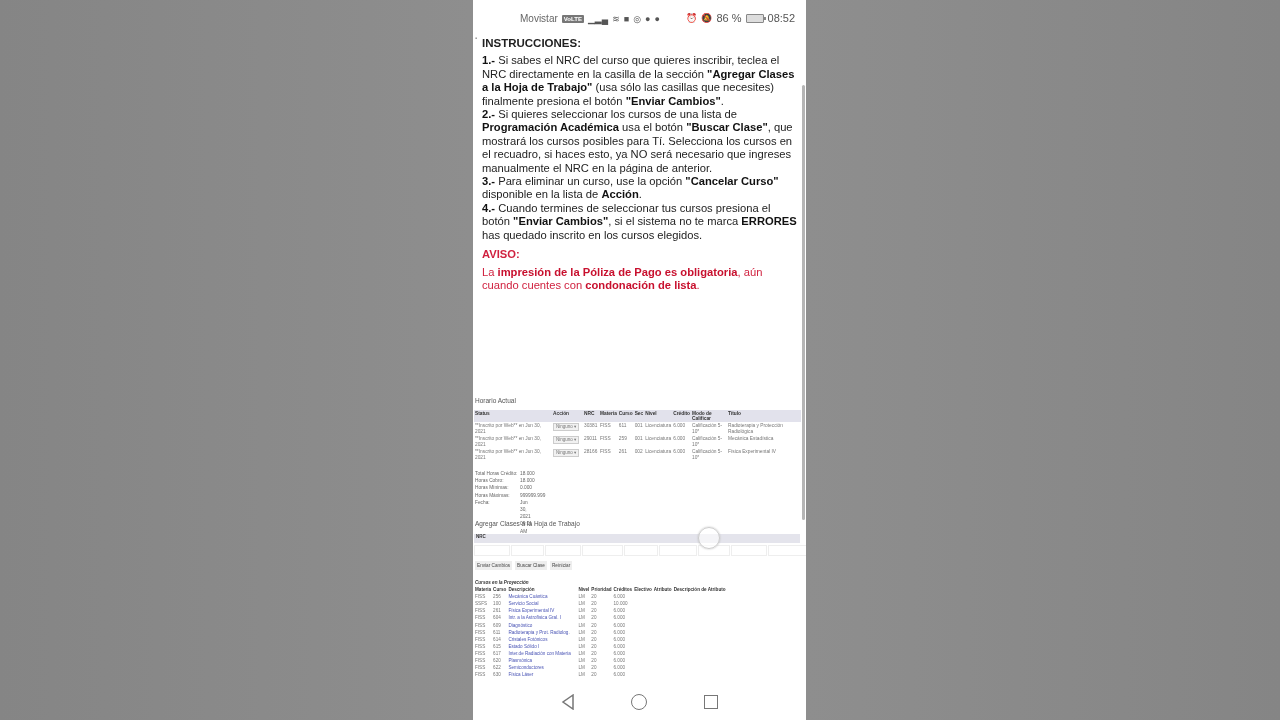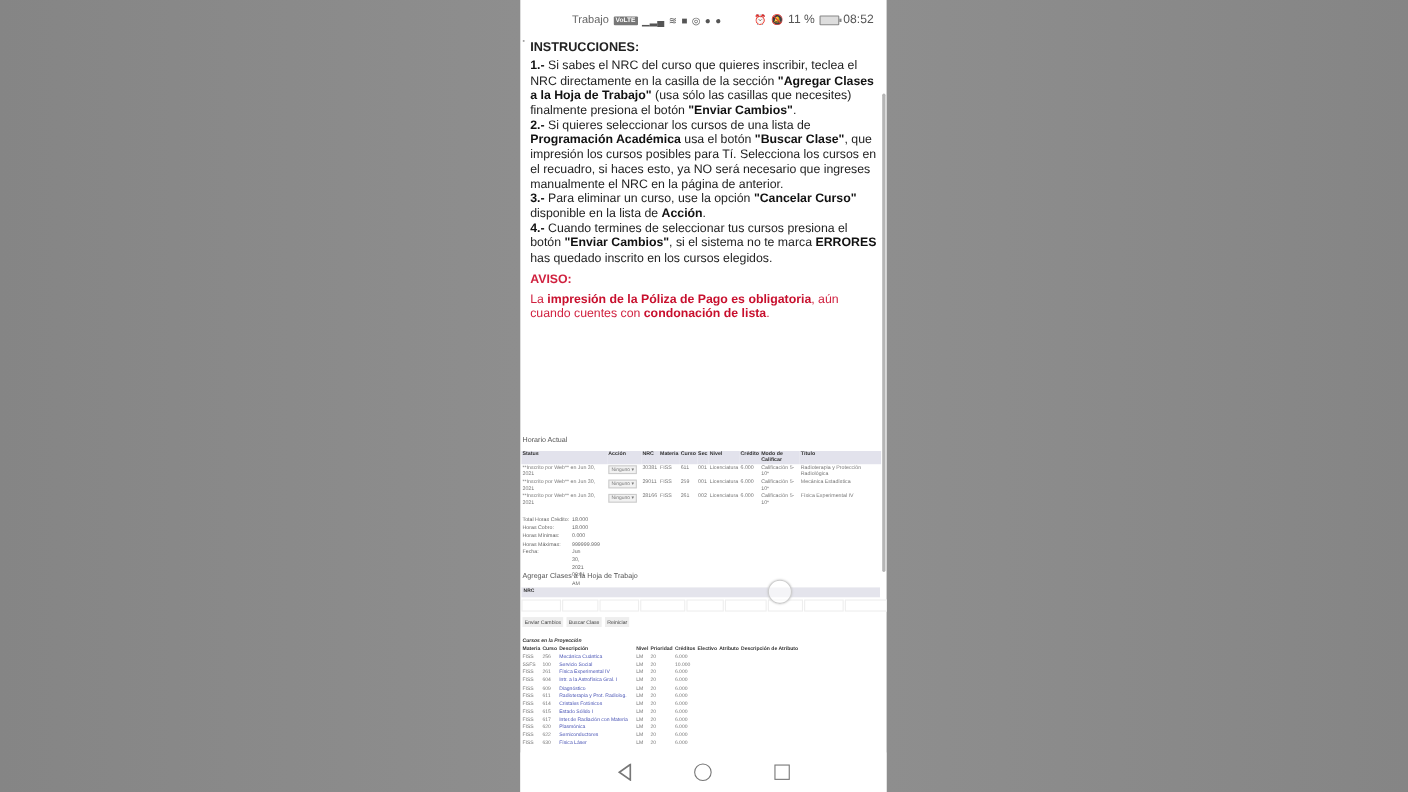--- a/index.html
+++ b/index.html
@@ -52,46 +52,46 @@
 </head>
 <body>
 
 <div class="bg-left"></div>
 <div class="bg-right"></div>
 
 <div class="phone">
 
   <div class="statusbar">
     <div class="sb-left">
-      <span>Trabajo</span>
+      <span>Movistar</span>
       <span class="volte">VoLTE</span>
       <span class="ico">▁▂▄</span>
       <span class="ico">≋</span>
       <span class="ico">■</span>
       <span class="ico">◎</span>
       <span class="ico">●</span>
       <span class="ico">●</span>
     </div>
     <div class="sb-right">
       <span class="ico">⏰</span>
       <span class="ico">🔕</span>
-      <span style="font-size:11px;color:#555;">11 %</span>
+      <span style="font-size:11px;color:#555;">86 %</span>
       <span class="battery"></span>
       <span class="time">08:52</span>
     </div>
   </div>
 
   <span class="corner-mark">▪</span>
 
   <div class="content">
     <p class="instr-title">INSTRUCCIONES:</p>
 
     <p><b>1.-</b> <span>Si sabes el NRC del curso que quieres inscribir, teclea el NRC directamente en la casilla de la sección </span><b>"Agregar Clases a la Hoja de Trabajo"</b><span> (usa sólo las casillas que necesites) finalmente presiona el botón </span><b>"Enviar Cambios"</b><span>.</span></p>
 
-    <p><b>2.-</b> <span>Si quieres seleccionar los cursos de una lista de </span><b>Programación Académica</b><span> usa el botón </span><b>"Buscar Clase"</b><span>, que impresión los cursos posibles para Tí. Selecciona los cursos en el recuadro, si haces esto, ya NO será necesario que ingreses manualmente el NRC en la página de anterior.</span></p>
+    <p><b>2.-</b> <span>Si quieres seleccionar los cursos de una lista de </span><b>Programación Académica</b><span> usa el botón </span><b>"Buscar Clase"</b><span>, que mostrará los cursos posibles para Tí. Selecciona los cursos en el recuadro, si haces esto, ya NO será necesario que ingreses manualmente el NRC en la página de anterior.</span></p>
 
     <p><b>3.-</b> <span>Para eliminar un curso, use la opción </span><b>"Cancelar Curso"</b><span> disponible en la lista de </span><b>Acción</b><span>.</span></p>
 
     <p><b>4.-</b> <span>Cuando termines de seleccionar tus cursos presiona el botón </span><b>"Enviar Cambios"</b><span>, si el sistema no te marca </span><b>ERRORES</b><span> has quedado inscrito en los cursos elegidos.</span></p>
 
 
 
     <p class="aviso-title">AVISO:</p>
     <p class="aviso"><span>La </span><b>impresión de la Póliza de Pago es obligatoria</b><span>, aún cuando cuentes con </span><b>condonación de lista</b><span>.</span></p>
   </div>

